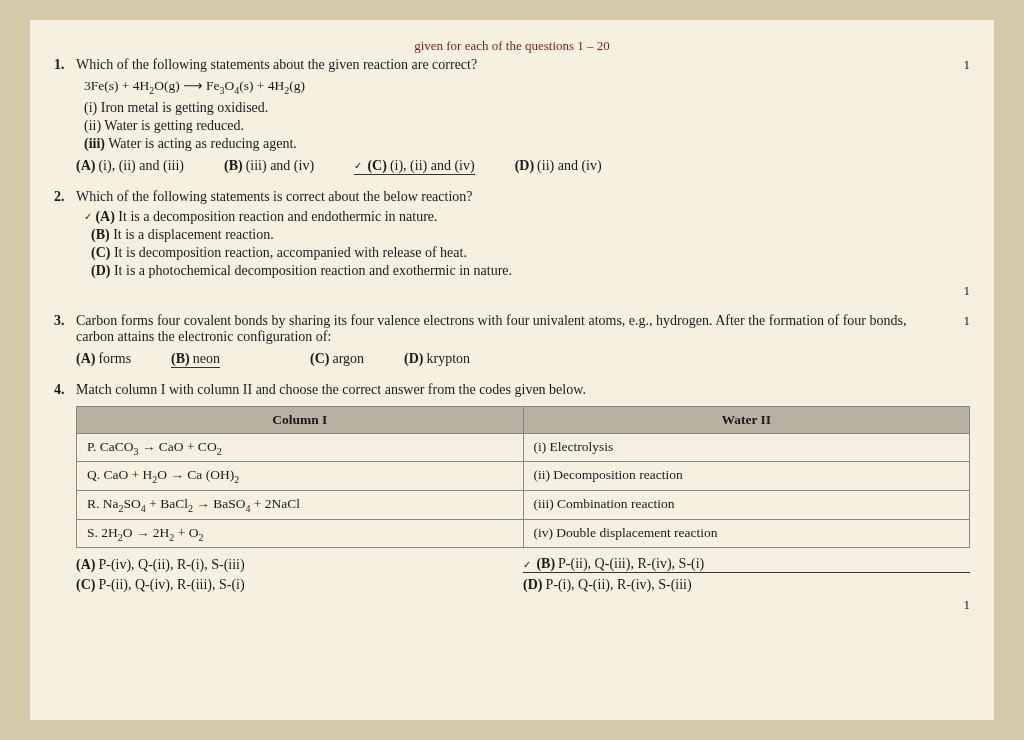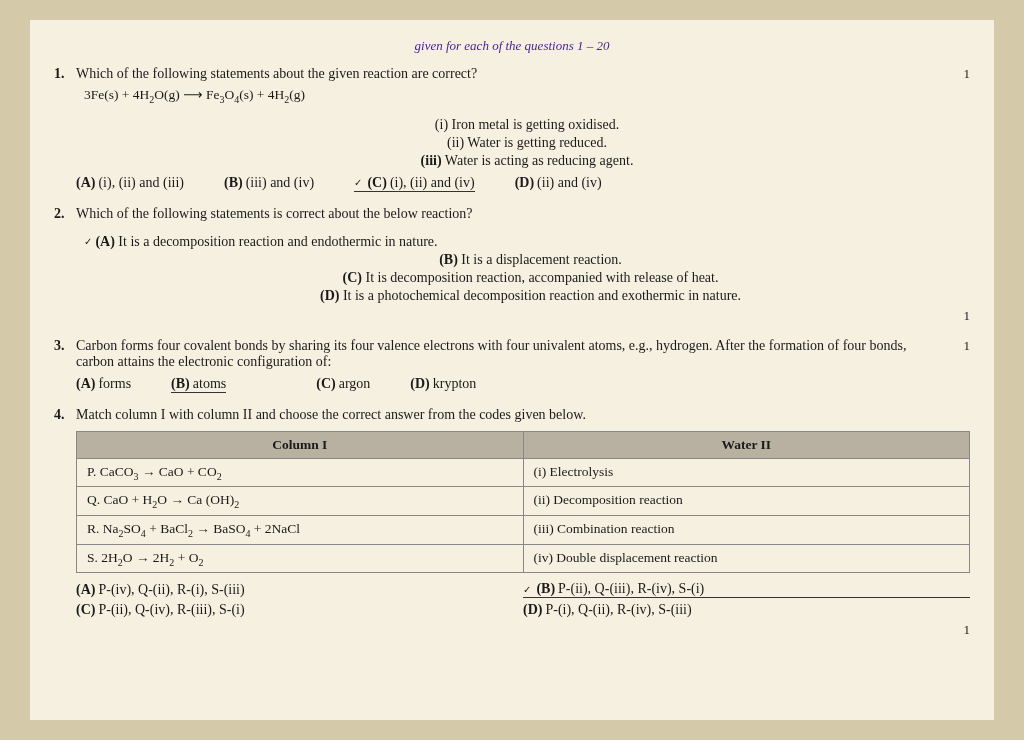--- a/index.html
+++ b/index.html
@@ -13,24 +13,23 @@
       min-height: 740px;
     }
     .page {
       background: #f5f0e0;
       padding: 18px 24px 24px 24px;
       min-height: 700px;
       position: relative;
     }
     .top-note {
       text-align: center;
-      font-style: italic;
       font-size: 13px;
-      margin-bottom: 12px;
-      color: #4c1d95;
+      margin-bottom: 3px;
+      color: #7f1d1d;
     }
     .question-block {
       margin-bottom: 14px;
     }
     .question-row {
       display: flex;
       align-items: flex-start;
       gap: 4px;
     }
     .q-num {
@@ -44,22 +43,21 @@
       min-width: 20px;
       text-align: right;
       font-size: 13px;
     }
     .reaction {
       font-size: 13.5px;
       margin: 4px 0 4px 30px;
     }
     .sub { vertical-align: sub; font-size: 10px; }
     .options-list {
-      margin: 12px 0 4px 30px;
-      text-align: center;
+      margin: 4px 0 4px 30px;
     }
     .options-list div {
       margin: 2px 0;
     }
     .answer-row {
       display: flex;
       gap: 40px;
       margin: 6px 0 0 22px;
       flex-wrap: wrap;
     }
@@ -173,21 +171,21 @@
       <span class="q-text">Carbon forms four covalent bonds by sharing its four valence electrons with four univalent atoms, e.g., hydrogen. After the formation of four bonds, carbon attains the electronic configuration of:</span>
       <span class="q-mark">1</span>
     </div>
     <div class="answer-row" style="margin-top:6px;">
       <div class="answer-option">
         <span class="paren-label">(A)</span>
         <span>forms</span>
       </div>
       <div class="answer-option selected" style="border-bottom:1px solid #333;">
         <span class="paren-label">(B)</span>
-        <span>atoms</span>
+        <span>neon</span>
       </div>
       <div class="answer-option" style="margin-left:50px;">
         <span class="paren-label">(C)</span>
         <span>argon</span>
       </div>
       <div class="answer-option">
         <span class="paren-label">(D)</span>
         <span>krypton</span>
       </div>
     </div>

